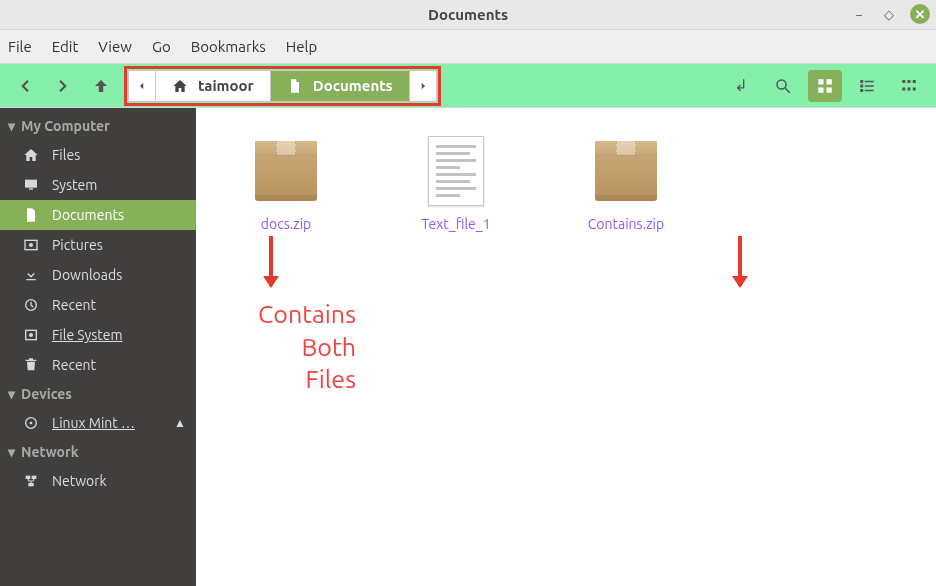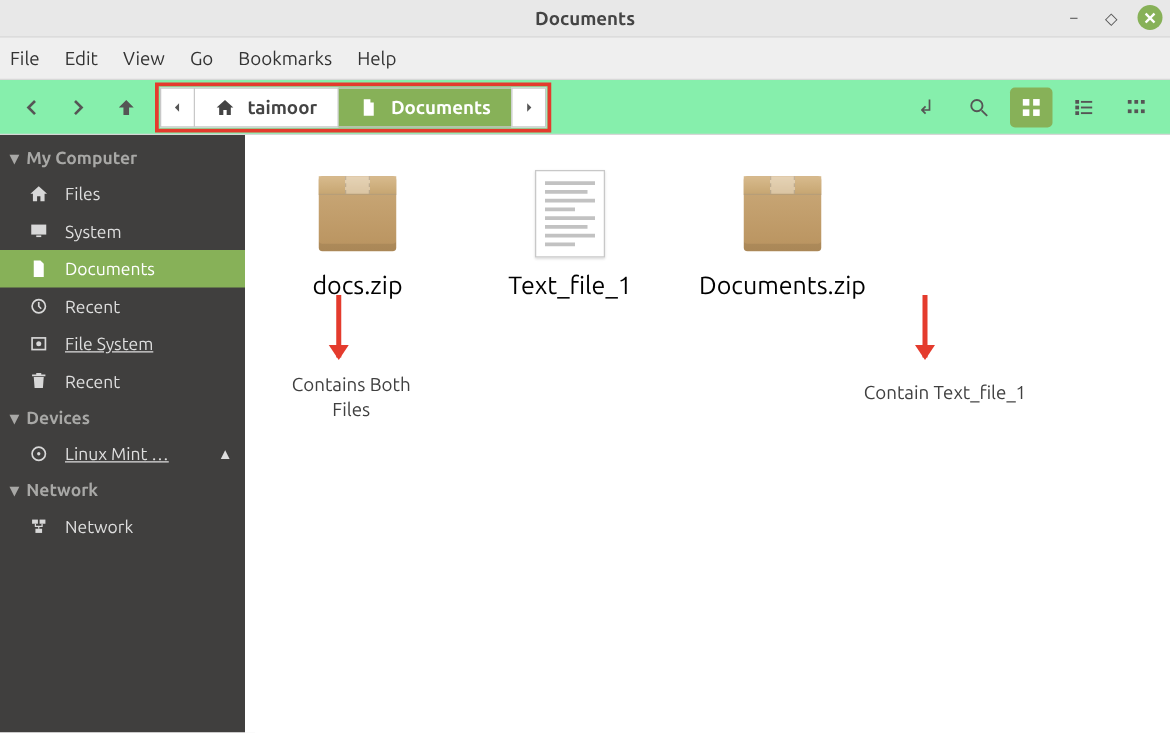--- a/index.html
+++ b/index.html
@@ -121,21 +121,21 @@
     background:#fff;
     position:relative;
     padding: 28px 20px 10px 40px;
   }
   .file-row { display:flex; gap: 70px; align-items:flex-start; }
   .file {
     width: 100px;
     display:flex; flex-direction:column; align-items:center;
     gap:10px;
   }
-  .file .label { font-size:20px; color:#000000; text-align:left; }
+  .file .label { font-size:14px; color:#8b5cf6; text-align:left; }
 
   .icon-box { width: 70px; height: 70px; display:flex; align-items:center; justify-content:center; }
 
   
   .pkg {
     width: 62px; height: 60px;
     background: linear-gradient(#cbaa7a, #b9935f);
     border-radius:3px;
     position:relative;
     box-shadow: inset 0 -6px 0 rgba(0,0,0,0.08);
@@ -161,23 +161,23 @@
     padding:8px 7px;
     display:flex; flex-direction:column; gap:4px;
   }
   .doc .ln { height:3px; background:#c2c2c2; }
   .doc .ln.short { width:60%; }
   .doc .ln.med { width:85%; }
 
   
   .anno {
     position:absolute;
-    color:#404040;
-    font-size:15px;
-    text-align:center;
+    color:#ef4444;
+    font-size:25px;
+    text-align:right;
     line-height:1.3;
   }
   .arrow {
     position:absolute;
     width: 4px;
     background:#e43b2d;
   }
   .arrow::after{
     content:"";
     position:absolute;
@@ -318,20 +318,37 @@
         </span>
       <span>System</span>
     </div>
     <div class="side-item active">
       <span class="ic">
           <svg viewBox="0 0 24 24" width="16" height="16">
             <path fill="#fff" d="M6 2h8l4 4v16H6z"></path>
           </svg>
         </span>
       <span>Documents</span>
+    </div>
+    <div class="side-item">
+      <span class="ic">
+          <svg viewBox="0 0 24 24" width="16" height="16">
+            <rect x="3" y="5" width="18" height="14" fill="none" stroke="#d8d8d8" stroke-width="2"></rect>
+            <circle cx="12" cy="12" r="3" fill="#d8d8d8"></circle>
+          </svg>
+        </span>
+      <span>Pictures</span>
+    </div>
+    <div class="side-item">
+      <span class="ic">
+          <svg viewBox="0 0 24 24" width="16" height="16">
+            <path fill="#d8d8d8" d="M12 3v10l-4-4-1.5 1.5L12 16l5.5-5.5L16 9l-4 4V3zM5 18h14v2H5z"></path>
+          </svg>
+        </span>
+      <span>Downloads</span>
     </div>
     <div class="side-item">
       <span class="ic">
           <svg viewBox="0 0 24 24" width="16" height="16">
             <circle cx="12" cy="12" r="8" fill="none" stroke="#d8d8d8" stroke-width="2"></circle>
             <path d="M12 7v5l3 3" stroke="#d8d8d8" stroke-width="2" fill="none"></path>
           </svg>
         </span>
       <span>Recent</span>
     </div>
@@ -409,26 +426,25 @@
           </div>
         </div>
         <div class="label">Text_file_1</div>
       </div>
 
 
       <div class="file">
         <div class="icon-box">
             <div class="pkg"></div>
           </div>
-        <div class="label">Documents.zip</div>
+        <div class="label">Contains.zip</div>
       </div>
 
     </div>
 
     <div class="arrow" style="left:73px; top:128px; height:50px;"></div>
     <div class="arrow" style="left:542px; top:128px; height:50px;"></div>
 
     <div class="anno" style="left:10px; top:190px; width:150px; white-space:pre-line;">Contains Both
 Files</div>
-    <div class="anno" style="left:450px; top:196px; width:220px;">Contain Text_file_1</div>
   </div>
 
 </div>
 
 </body></html>

